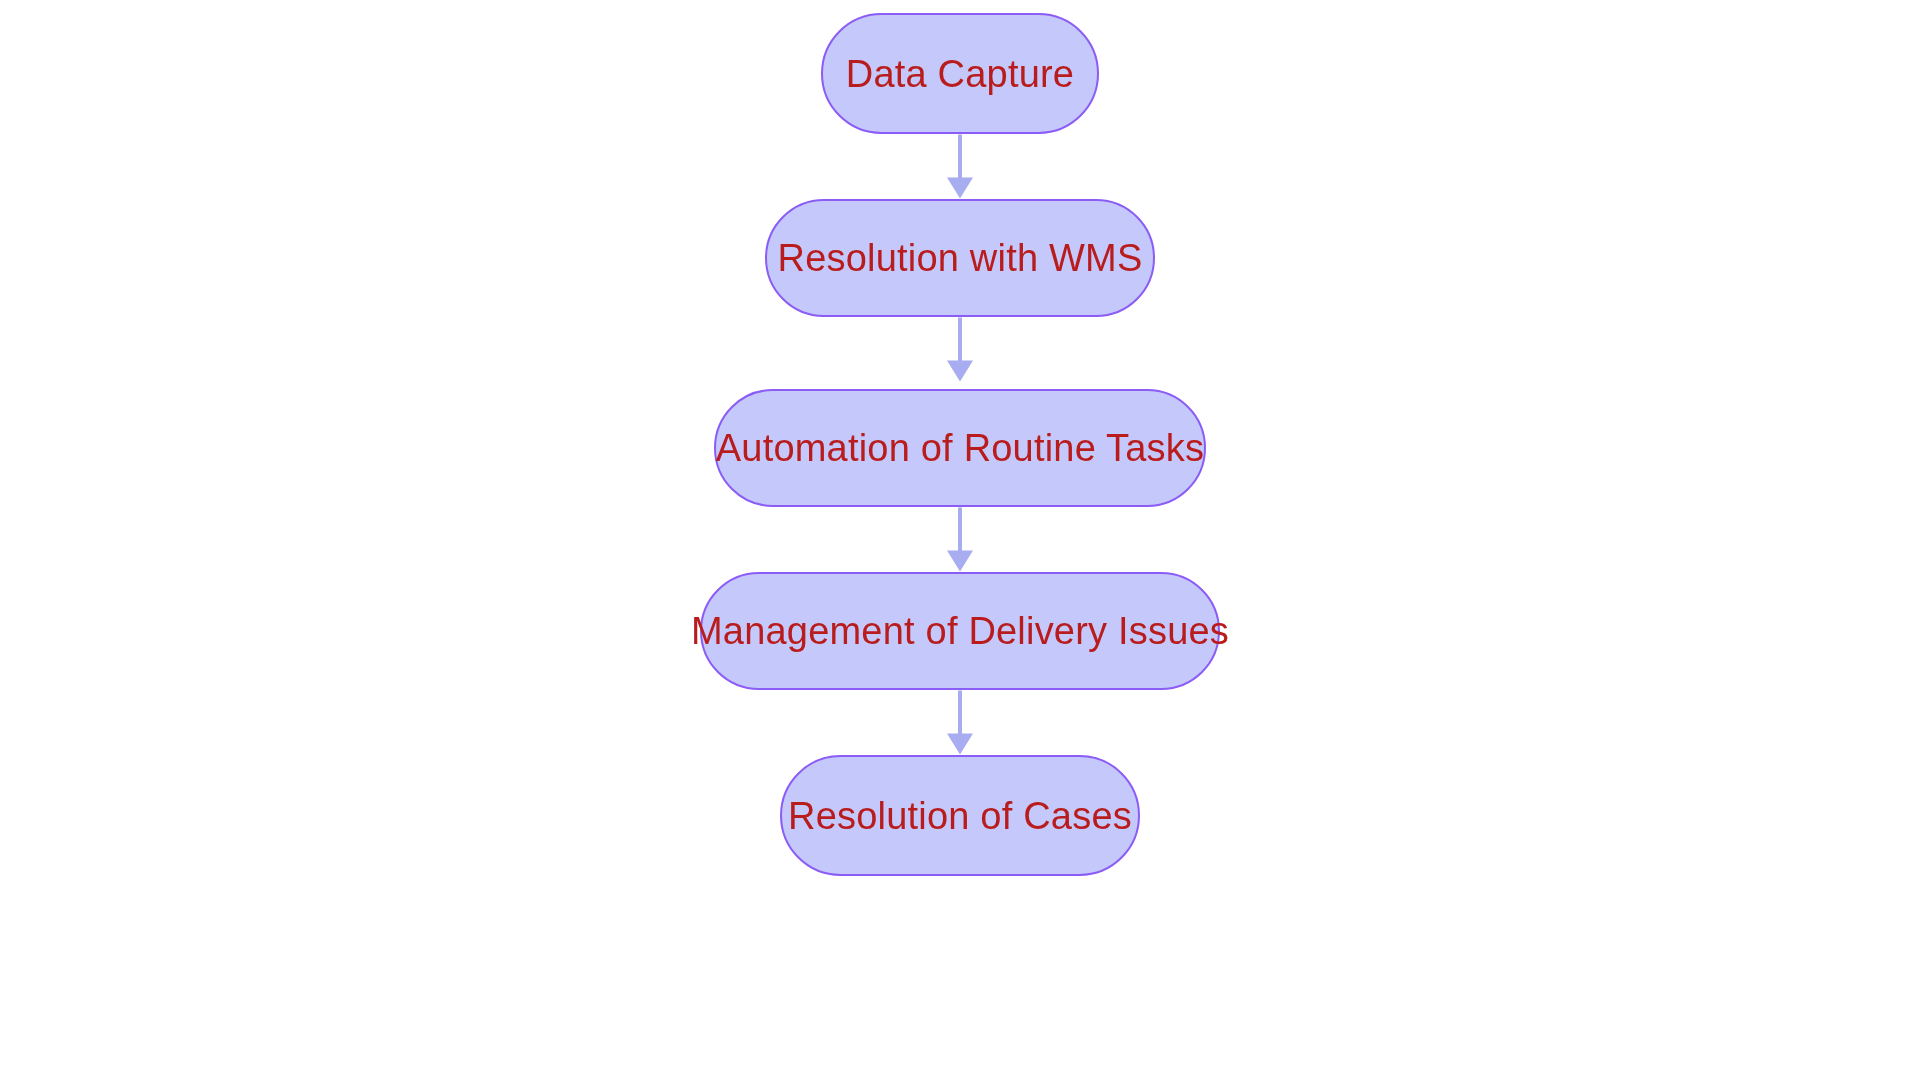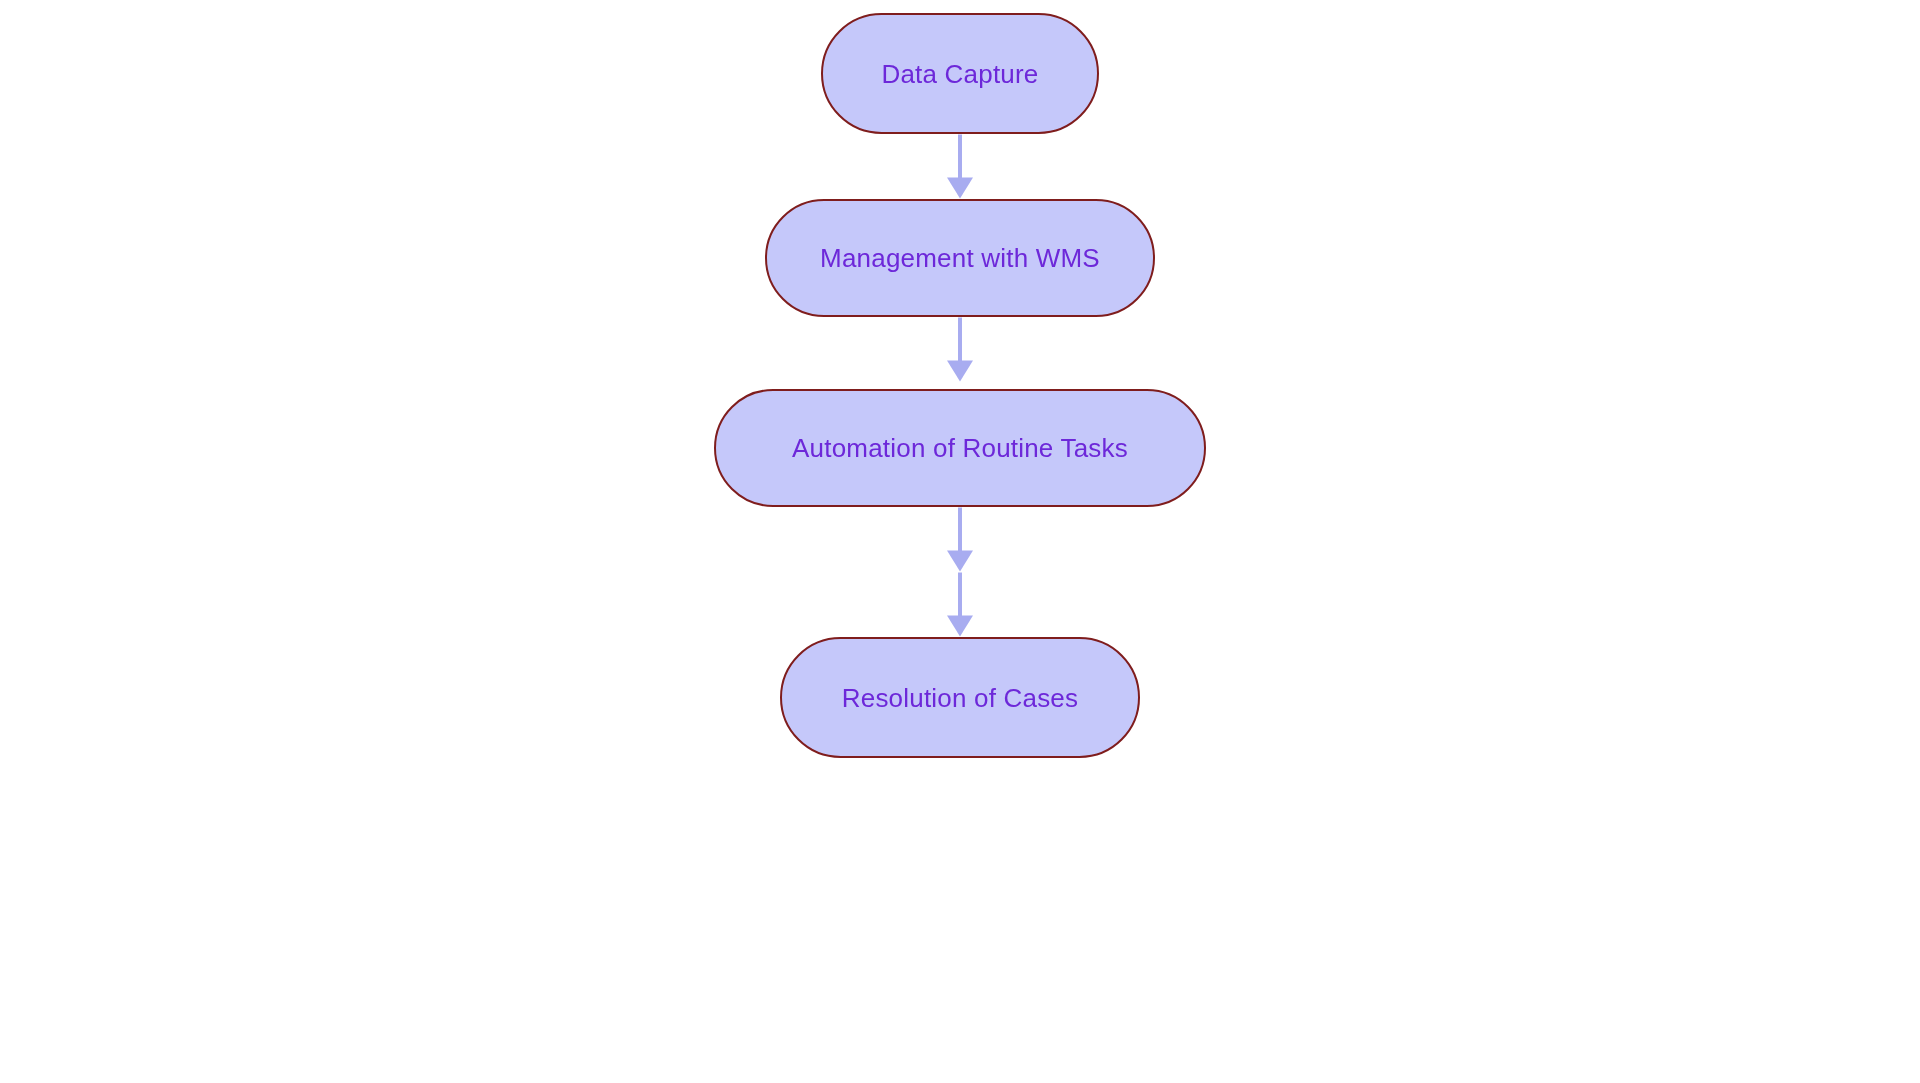--- a/index.html
+++ b/index.html
@@ -28,25 +28,25 @@
     display: flex;
     flex-direction: column;
     align-items: center;
   }
   .node {
     box-sizing: border-box;
     display: flex;
     align-items: center;
     justify-content: center;
     background: #c5c8fa;
-    border: 2px solid #7f1d1d;
+    border: 2px solid #8b5cf6;
     border-radius: 999px;
-    color: #6d28d9;
+    color: #b91c1c;
     font-family: "Liberation Sans", sans-serif;
-    font-size: 26px;
+    font-size: 38px;
     font-weight: 400;
     letter-spacing: 0.2px;
     white-space: nowrap;
     line-height: 1;
   }
   .node-label {
     display: block;
   }
   
   .node-1 { width: 278px; height: 121px; }
@@ -87,41 +87,44 @@
     </div>
 
     <div class="gap-1" style="display:flex;align-items:center;justify-content:center;">
       <svg class="connector" viewBox="0 0 40 65" width="40" height="65">
         <line class="connector-line" x1="20" y1="0" x2="20" y2="44"></line>
         <polygon class="connector-head" points="7,43 33,43 20,64"></polygon>
       </svg>
     </div>
 
     <div class="node node-2">
-      <span class="node-label">Management with WMS</span>
+      <span class="node-label">Resolution with WMS</span>
     </div>
 
     <div class="gap-2" style="display:flex;align-items:center;justify-content:center;">
       <svg class="connector" viewBox="0 0 40 65" width="40" height="65">
         <line class="connector-line" x1="20" y1="0" x2="20" y2="44"></line>
         <polygon class="connector-head" points="7,43 33,43 20,64"></polygon>
       </svg>
     </div>
 
     <div class="node node-3">
       <span class="node-label">Automation of Routine Tasks</span>
     </div>
 
     <div class="gap-3" style="display:flex;align-items:center;justify-content:center;">
       <svg class="connector" viewBox="0 0 40 65" width="40" height="65">
         <line class="connector-line" x1="20" y1="0" x2="20" y2="44"></line>
         <polygon class="connector-head" points="7,43 33,43 20,64"></polygon>
       </svg>
     </div>
 
+    <div class="node node-4">
+      <span class="node-label">Management of Delivery Issues</span>
+    </div>
 
     <div class="gap-4" style="display:flex;align-items:center;justify-content:center;">
       <svg class="connector" viewBox="0 0 40 65" width="40" height="65">
         <line class="connector-line" x1="20" y1="0" x2="20" y2="44"></line>
         <polygon class="connector-head" points="7,43 33,43 20,64"></polygon>
       </svg>
     </div>
 
     <div class="node node-5">
       <span class="node-label">Resolution of Cases</span>

